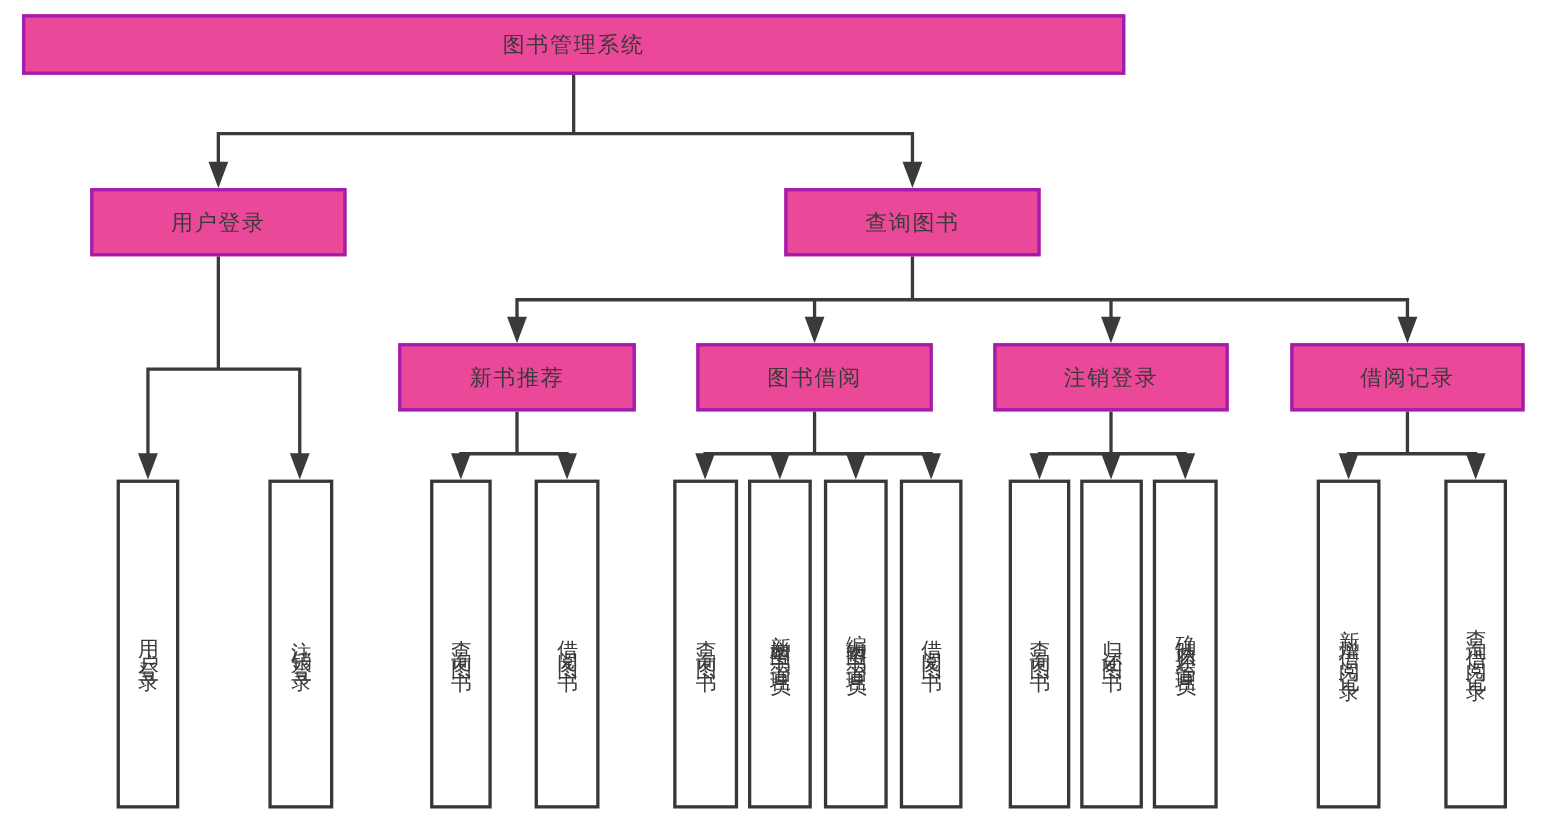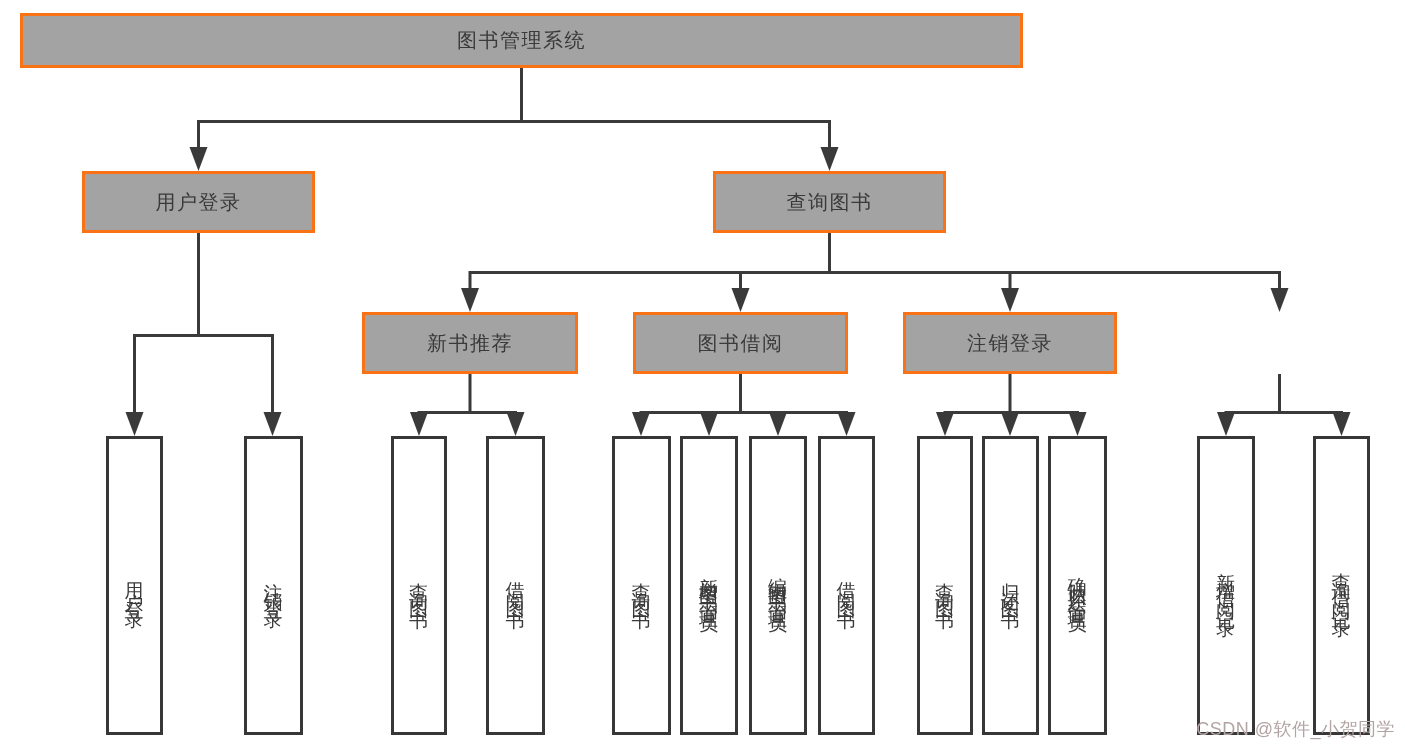--- a/index.html
+++ b/index.html
@@ -17,22 +17,22 @@
   }
   .connectors {
     position: absolute;
     left: 0;
     top: 0;
     pointer-events: none;
   }
   .node {
     position: absolute;
     box-sizing: border-box;
-    background: #a3a3a3;
-    border: 3px solid #f97316;
+    background: #ec4899;
+    border: 3px solid #a21caf;
     color: #3a3a3a;
     display: flex;
     align-items: center;
     justify-content: center;
     font-size: 20px;
     letter-spacing: 1.5px;
     white-space: nowrap;
   }
   .vnode {
     position: absolute;
@@ -113,20 +113,21 @@
   </svg>
 
   <div class="node" style="left:20px; top:13px; width:1003px; height:55px;">图书管理系统</div>
 
   <div class="node" style="left:82px; top:171px; width:233px; height:62px;">用户登录</div>
   <div class="node" style="left:713px; top:171px; width:233px; height:62px;">查询图书</div>
 
   <div class="node" style="left:362px; top:312px; width:216px; height:62px;">新书推荐</div>
   <div class="node" style="left:633px; top:312px; width:215px; height:62px;">图书借阅</div>
   <div class="node" style="left:903px; top:312px; width:214px; height:62px;">注销登录</div>
+  <div class="node" style="left:1173px; top:312px; width:213px; height:62px;">借阅记录</div>
 
   <div class="vnode" style="left:106px; top:436px; width:57px; height:299px;">
     <span>用户登录</span>
   </div>
   <div class="vnode" style="left:244px; top:436px; width:59px; height:299px;">
     <span>注销登录</span>
   </div>
 
   <div class="vnode" style="left:391px; top:436px; width:56px; height:299px;">
     <span>查询图书</span>
@@ -158,15 +159,14 @@
     <span>确认归还（管理员）</span>
   </div>
 
   <div class="vnode" style="left:1197px; top:436px; width:58px; height:299px;">
     <span>新增借阅记录</span>
   </div>
   <div class="vnode" style="left:1313px; top:436px; width:57px; height:299px;">
     <span>查询借阅记录</span>
   </div>
 
-  <div class="watermark">CSDN @软件_小贺同学</div>
 
 </div>
 
 </body></html>

